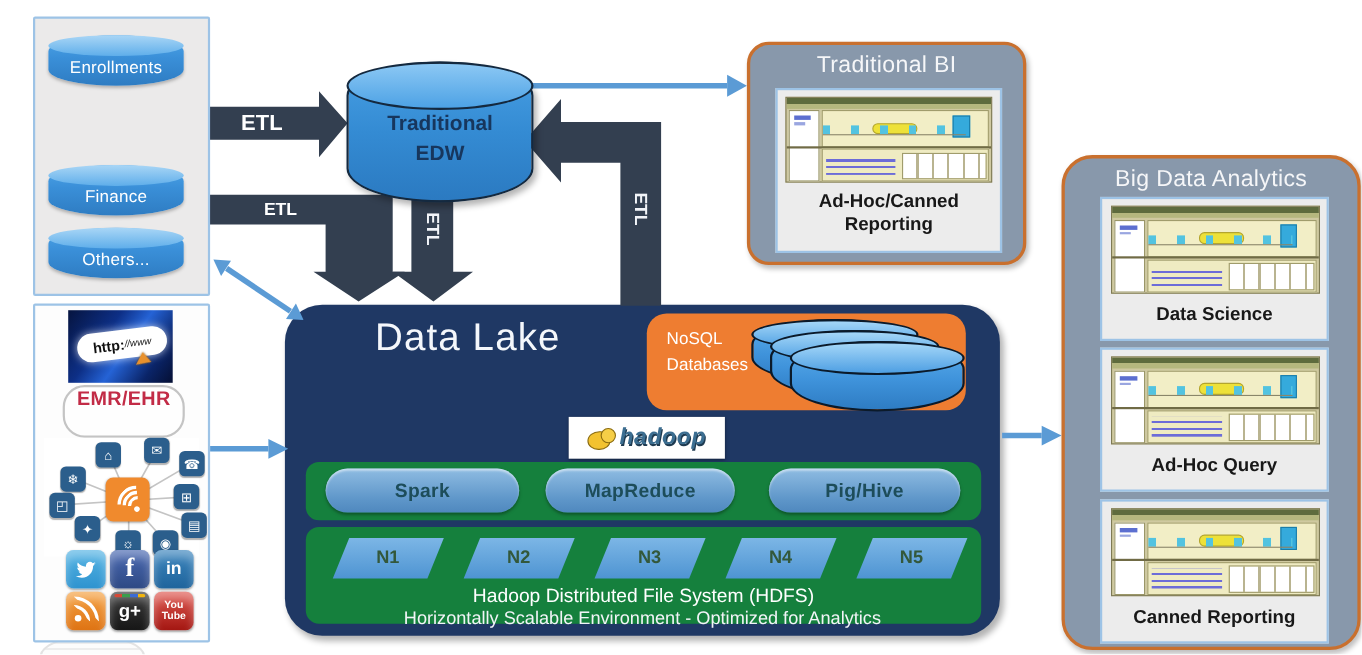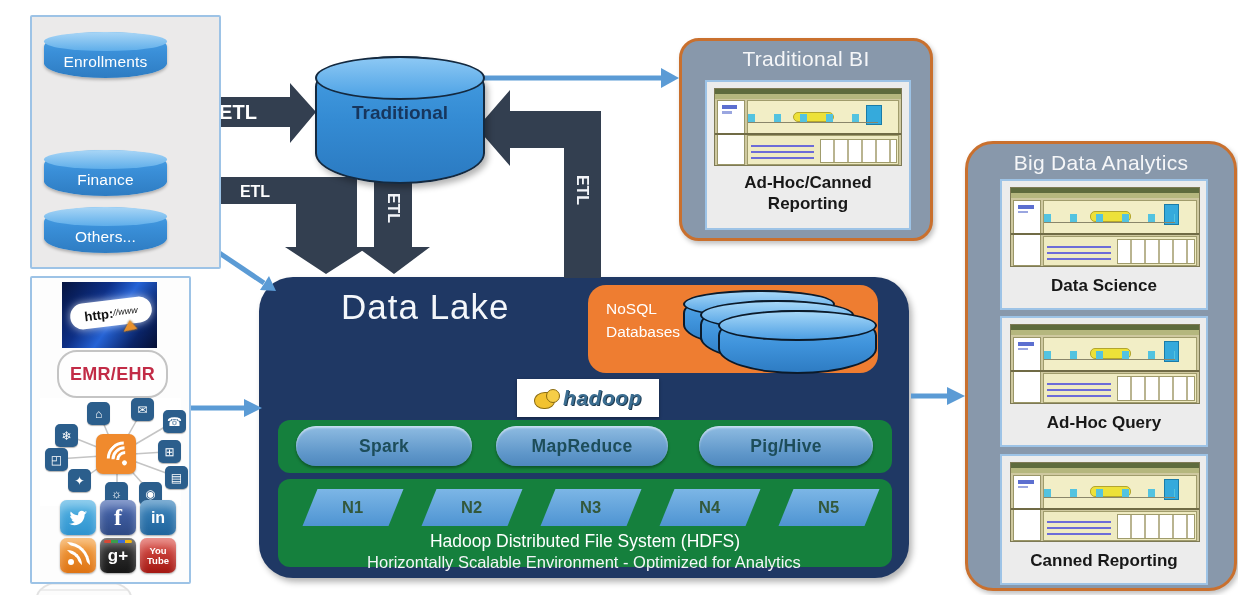--- a/index.html
+++ b/index.html
@@ -100,21 +100,21 @@
         background:linear-gradient(125deg,#06143F 0%,#0D2F86 35%,#2563D6 55%,#0A2468 80%,#050F33 100%);}
   .webpill{position:absolute;left:8px;top:18px;width:82px;height:26px;background:#fff;border-radius:14px;
         transform:rotate(-7deg);display:flex;align-items:center;justify-content:center;color:#101010;
         box-shadow:0 0 8px rgba(255,255,255,.7);}
   .webpill b{font-size:13px;}
   .webpill i{font-size:9px;font-style:italic;}
   .cursor{position:absolute;left:64px;top:40px;width:0;height:0;
         border-left:11px solid #E8912D;border-top:4px solid transparent;border-bottom:9px solid transparent;
         transform:rotate(28deg);filter:drop-shadow(0 0 1px #7a4a00);}
   .emr{position:absolute;left:25px;top:72px;width:107px;height:44px;background:#FEFEFE;
-        border:2px solid #C4C4C4;border-radius:20px;display:flex;align-items:center;justify-content:center;
+        border:2px solid #C4C4C4;border-radius:20px;display:flex;align-items:flex-start;justify-content:center;
         color:#C22B46;font-weight:bold;font-size:18px;letter-spacing:.3px;}
   .iot{position:absolute;left:8px;top:120px;width:141px;height:108px;background:#FFFFFF;}
   .hub{position:absolute;left:56px;top:36px;width:40px;height:40px;background:#F08A2D;border-radius:7px;
         box-shadow:0 1px 2px rgba(0,0,0,.3);}
   .wifi{position:absolute;left:5px;top:6px;width:30px;height:30px;transform:rotate(-45deg);}
   .wifi i{position:absolute;border:3px solid transparent;border-top-color:#fff;border-radius:50%;}
   .wifi .w1{left:9px;top:16px;width:12px;height:12px;}
   .wifi .w2{left:5px;top:11px;width:20px;height:20px;}
   .wifi .w3{left:1px;top:6px;width:28px;height:28px;}
   .wifi .dot{position:absolute;left:13px;top:24px;width:5px;height:5px;background:#fff;border-radius:50%;border:none;}
@@ -170,21 +170,21 @@
       <line x1="911" y1="396" x2="947" y2="396" stroke="#5B9BD5" stroke-width="5"></line>
       <polygon fill="#5B9BD5" points="947,387 947,405 965,396"></polygon>
     </g>
     <g>
       <line x1="206" y1="244" x2="264" y2="283" stroke="#5B9BD5" stroke-width="5"></line>
       <polygon fill="#5B9BD5" points="194,236 210,237 201,251"></polygon>
       <polygon fill="#5B9BD5" points="276,291 260,290 269,276"></polygon>
     </g>
   </svg>
 
-  <div class="panel" style="left:30px;top:15px;width:157px;height:250px;z-index:3;padding-left:30px;">
+  <div class="panel" style="left:30px;top:15px;width:157px;height:250px;z-index:3;">
     <div class="cyl" style="left:12px;top:15px;width:123px;height:46px;">
       <span class="lbl">Enrollments</span>
     </div>
     <div class="cyl" style="left:12px;top:133px;width:123px;height:46px;">
       <span class="lbl">Finance</span>
     </div>
     <div class="cyl" style="left:12px;top:190px;width:123px;height:46px;">
       <span class="lbl">Others...</span>
     </div>
   </div>
@@ -277,20 +277,21 @@
     </div>
     <div class="soc yt" style="left:108px;top:260px;">
       <span>You</span>
       <span>Tube</span>
     </div>
   </div>
 
   <div class="edw">
     <div class="txt">
       <div>Traditional</div>
+        <div>EDW</div>
     </div>
   </div>
 
   <div class="slatebox" style="left:679px;top:38px;width:248px;height:197px;border-radius:20px;z-index:3;">
     <div class="title" style="top:6px;">Traditional BI</div>
     <div class="card" style="left:23px;top:39px;width:202px;height:146px;">
       <div class="thumb" style="left:7px;top:6px;width:186px;height:76px;">
         <div class="t-top"></div>
           <div class="t-left"></div>
           <div class="t-main"></div>

